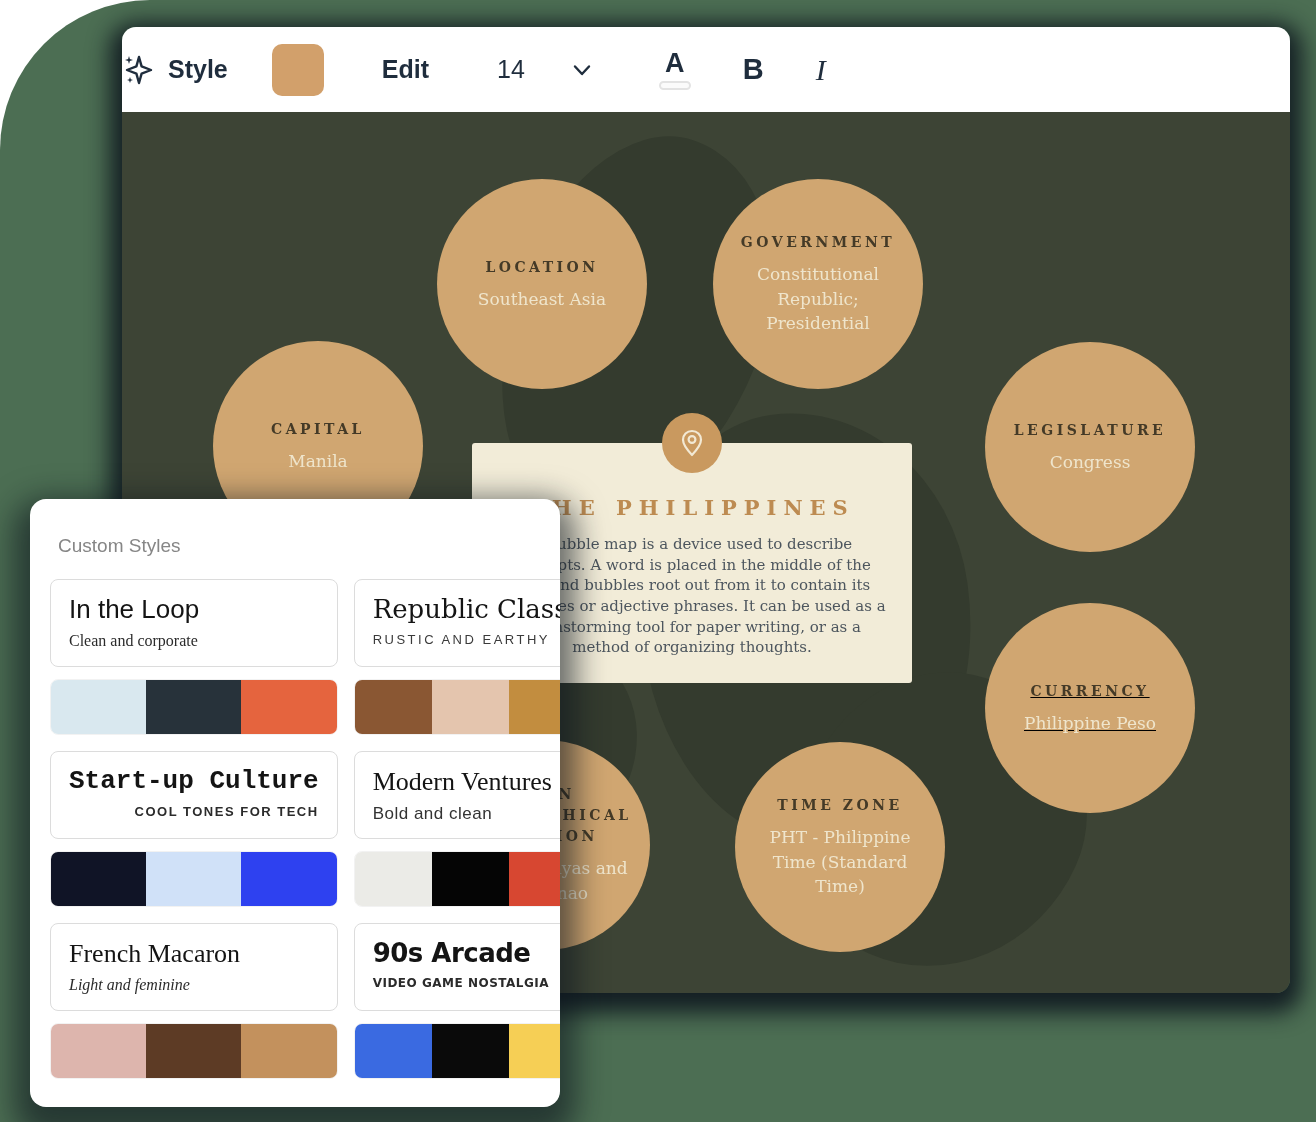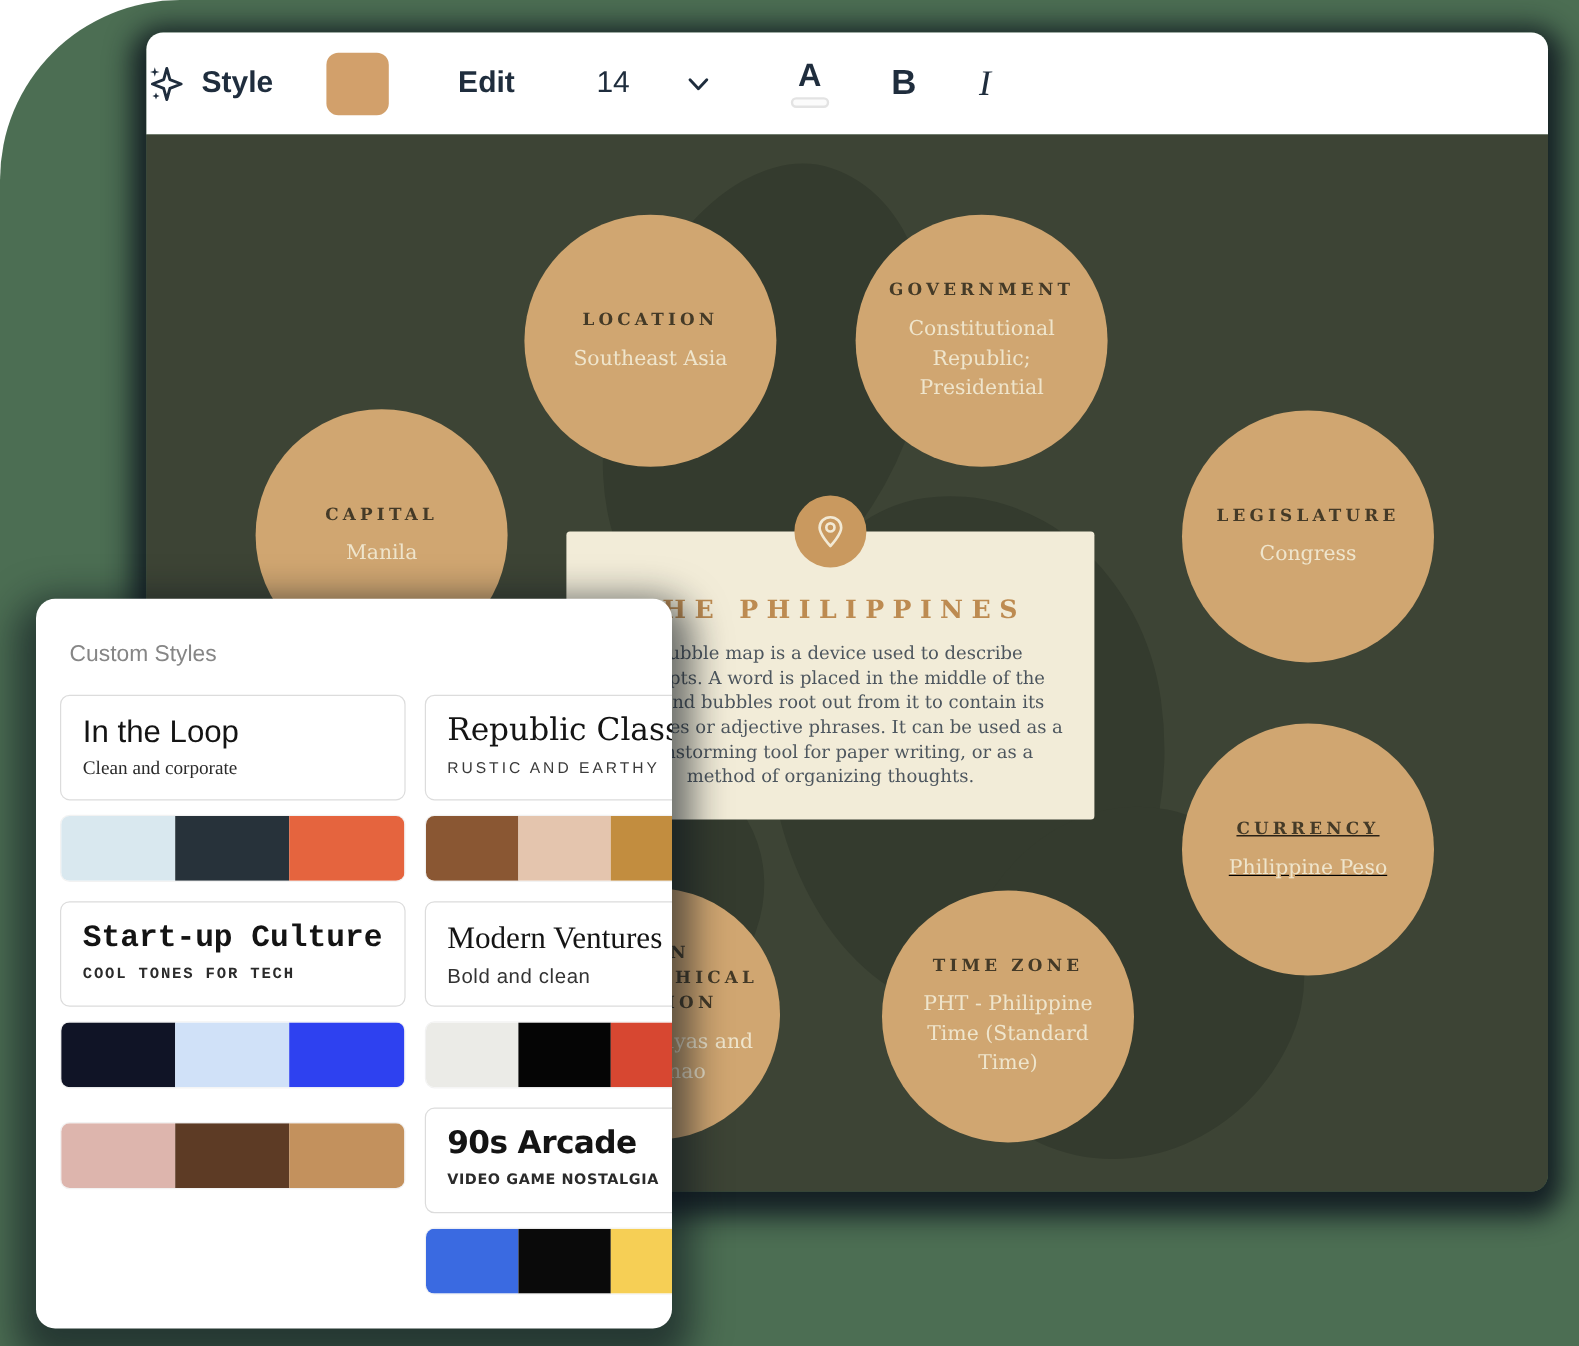--- a/index.html
+++ b/index.html
@@ -80,22 +80,22 @@
              border:1px solid rgba(0,0,0,0.05); }
   .palette .seg { flex:1; }
 
   
   .f-loop    .style-name { font-family:"Liberation Sans", sans-serif; font-weight:500; }
   .f-loop    .style-desc { font-family:"Liberation Serif", serif; font-weight:400; font-size:16px; }
   .f-pottery .style-name { font-family:"DejaVu Serif", serif; }
   .f-pottery .style-desc { font-family:"Liberation Sans", sans-serif; font-size:13px;
                            letter-spacing:2.5px; color:#3a3a3a; }
   .f-startup .style-name { font-family:Liberation Mono, monospace; font-weight:800; }
-  .f-startup .style-desc { font-family:Liberation Mono, monospace; font-weight:800;
-                           font-size:13px; letter-spacing:1.5px; }
+  .f-startup .style-desc { font-family:Liberation Sans, sans-serif; font-weight:800;
+                           font-size:13px; letter-spacing:1.5px;text-align:right; }
   .f-modern  .style-name { font-family:"Liberation Serif", serif; }
   .f-modern  .style-desc { font-family:"Liberation Sans", sans-serif; font-size:17px;
                            color:#333; letter-spacing:0.5px; }
   .f-macaron .style-name { font-family:"Liberation Serif", serif; }
   .f-macaron .style-desc { font-family:"Liberation Serif", serif; font-style:italic;
                            font-size:16px; }
   .f-arcade  .style-name { font-family:"DejaVu Sans", sans-serif; font-weight:700;
                            letter-spacing:-0.5px; }
   .f-arcade  .style-desc { font-family:"DejaVu Sans", sans-serif; font-weight:800;
                            font-size:12px; letter-spacing:0.5px; }
@@ -232,20 +232,24 @@
       <div class="style-desc">Bold and clean</div>
     </div>
     <div class="palette">
       <div class="seg" style="background: rgb(235, 235, 231);"></div>
       <div class="seg" style="background: rgb(5, 5, 5);"></div>
       <div class="seg" style="background: rgb(215, 71, 49);"></div>
     </div>
   </div>
 
   <div class="style-item f-macaron">
+    <div class="style-card">
+      <div class="style-name">French Macaron</div>
+      <div class="style-desc">Light and feminine</div>
+    </div>
     <div class="palette">
       <div class="seg" style="background: rgb(221, 181, 173);"></div>
       <div class="seg" style="background: rgb(93, 59, 37);"></div>
       <div class="seg" style="background: rgb(195, 145, 93);"></div>
     </div>
   </div>
 
   <div class="style-item f-arcade">
     <div class="style-card">
       <div class="style-name">90s Arcade</div>

